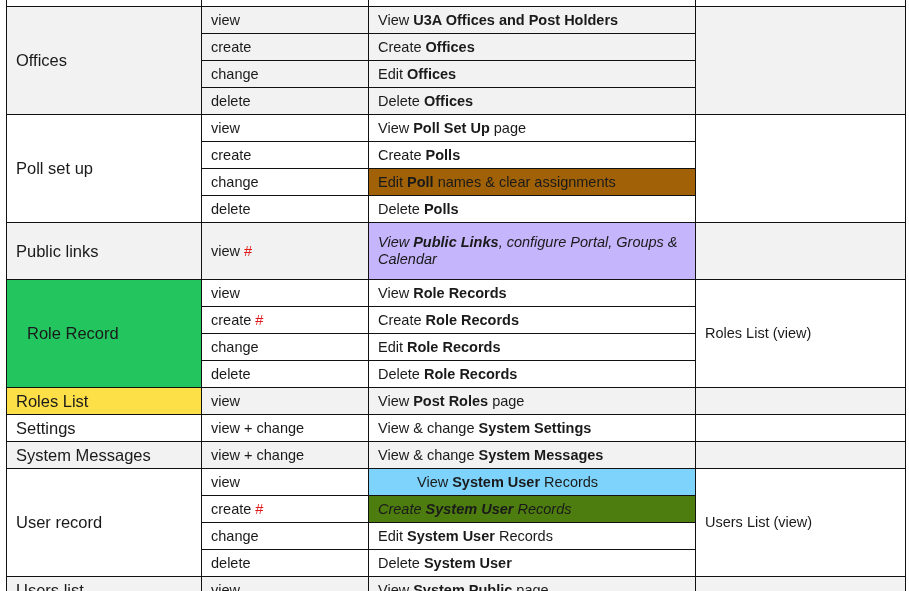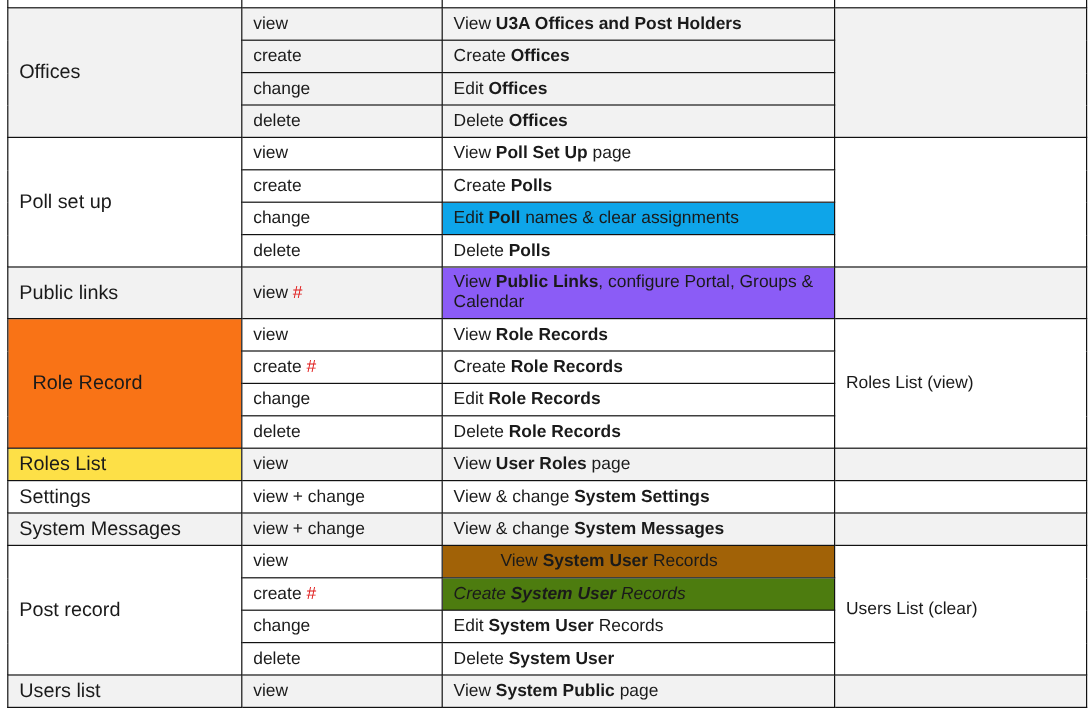--- a/index.html
+++ b/index.html
@@ -54,73 +54,73 @@
         <td style="background: rgb(255, 255, 255);"><span>view</span></td>
         <td style="background: rgb(255, 255, 255);"><span style="white-space: pre-wrap;">View </span><b style="white-space: pre-wrap;">Poll Set Up</b><span style="white-space: pre-wrap;"> page</span></td>
         <td rowspan="4" style="background: rgb(255, 255, 255);"><span></span></td>
       </tr>
       <tr style="height: 26.9px;">
         <td style="background: rgb(255, 255, 255);"><span>create</span></td>
         <td style="background: rgb(255, 255, 255);"><span style="white-space: pre-wrap;">Create </span><b style="white-space: pre-wrap;">Polls</b><span style="white-space: pre-wrap;"></span></td>
       </tr>
       <tr style="height: 26.9px;">
         <td style="background: rgb(255, 255, 255);"><span>change</span></td>
-        <td style="background: #0ea5e9;"><span style="white-space: pre-wrap;">Edit </span><b style="white-space: pre-wrap;">Poll</b><span style="white-space: pre-wrap;"> names &amp; clear assignments</span></td>
+        <td style="background: #a16207;"><span style="white-space: pre-wrap;">Edit </span><b style="white-space: pre-wrap;">Poll</b><span style="white-space: pre-wrap;"> names &amp; clear assignments</span></td>
       </tr>
       <tr style="height: 26.9px;">
         <td style="background: rgb(255, 255, 255);"><span>delete</span></td>
         <td style="background: rgb(255, 255, 255);"><span style="white-space: pre-wrap;">Delete </span><b style="white-space: pre-wrap;">Polls</b><span style="white-space: pre-wrap;"></span></td>
       </tr>
-      <tr style="height: 43px;">
+      <tr style="height: 57px;">
         <td class="area" rowspan="1" style="background: rgb(242, 242, 242);"><span>Public links</span></td>
         <td style="background: rgb(242, 242, 242);"><span>view</span> <span class="hash">#</span></td>
-        <td style="background: #8b5cf6;"><span style="white-space: pre-wrap;">View </span><b style="white-space: pre-wrap;">Public Links</b><span style="white-space: pre-wrap;">, configure Portal, Groups &amp; Calendar</span></td>
+        <td style="background: #c4b5fd; font-style: italic;"><span style="white-space: pre-wrap;">View </span><b style="white-space: pre-wrap;">Public Links</b><span style="white-space: pre-wrap;">, configure Portal, Groups &amp; Calendar</span></td>
         <td rowspan="1" style="background: rgb(242, 242, 242);"><span></span></td>
       </tr>
       <tr style="height: 26.9px;">
-        <td class="area" rowspan="4" style="background: #f97316; padding-left: 20px;"><span>Role Record</span></td>
+        <td class="area" rowspan="4" style="background: #22c55e; padding-left: 20px;"><span>Role Record</span></td>
         <td style="background: rgb(255, 255, 255);"><span>view</span></td>
         <td style="background: rgb(255, 255, 255);"><span style="white-space: pre-wrap;">View </span><b style="white-space: pre-wrap;">Role Records</b><span style="white-space: pre-wrap;"></span></td>
         <td rowspan="4" style="background: rgb(255, 255, 255);"><span>Roles List (view)</span></td>
       </tr>
       <tr style="height: 26.9px;">
         <td style="background: rgb(255, 255, 255);"><span>create</span> <span class="hash">#</span></td>
         <td style="background: rgb(255, 255, 255);"><span style="white-space: pre-wrap;">Create </span><b style="white-space: pre-wrap;">Role Records</b><span style="white-space: pre-wrap;"></span></td>
       </tr>
       <tr style="height: 26.9px;">
         <td style="background: rgb(255, 255, 255);"><span>change</span></td>
         <td style="background: rgb(255, 255, 255); margin-left: 44px;"><span style="white-space: pre-wrap;">Edit </span><b style="white-space: pre-wrap;">Role Records</b><span style="white-space: pre-wrap;"></span></td>
       </tr>
       <tr style="height: 26.9px;">
         <td style="background: rgb(255, 255, 255);"><span>delete</span></td>
         <td style="background: rgb(255, 255, 255);"><span style="white-space: pre-wrap;">Delete </span><b style="white-space: pre-wrap;">Role Records</b><span style="white-space: pre-wrap;"></span></td>
       </tr>
       <tr style="height: 26.9px;">
         <td class="area" rowspan="1" style="background: #fde047;"><span>Roles List</span></td>
         <td style="background: rgb(242, 242, 242);"><span>view</span></td>
-        <td style="background: rgb(242, 242, 242);"><span style="white-space: pre-wrap;">View </span><b style="white-space: pre-wrap;">User Roles</b><span style="white-space: pre-wrap;"> page</span></td>
+        <td style="background: rgb(242, 242, 242);"><span style="white-space: pre-wrap;">View </span><b style="white-space: pre-wrap;">Post Roles</b><span style="white-space: pre-wrap;"> page</span></td>
         <td rowspan="1" style="background: rgb(242, 242, 242);"><span></span></td>
       </tr>
       <tr style="height: 26.9px;">
         <td class="area" rowspan="1" style="background: rgb(255, 255, 255);"><span>Settings</span></td>
         <td style="background: rgb(255, 255, 255);"><span>view + change</span></td>
         <td style="background: rgb(255, 255, 255);"><span style="white-space: pre-wrap;">View &amp; change </span><b style="white-space: pre-wrap;">System Settings</b><span style="white-space: pre-wrap;"></span></td>
         <td rowspan="1" style="background: rgb(255, 255, 255);"><span></span></td>
       </tr>
       <tr style="height: 26.9px;">
         <td class="area" rowspan="1" style="background: rgb(242, 242, 242);"><span>System Messages</span></td>
         <td style="background: rgb(242, 242, 242);"><span>view + change</span></td>
         <td style="background: rgb(242, 242, 242);"><span style="white-space: pre-wrap;">View &amp; change </span><b style="white-space: pre-wrap;">System Messages</b><span style="white-space: pre-wrap;"></span></td>
         <td rowspan="1" style="background: rgb(242, 242, 242);"><span></span></td>
       </tr>
       <tr style="height: 26.9px;">
-        <td class="area" rowspan="4" style="background: rgb(255, 255, 255);"><span>Post record</span></td>
+        <td class="area" rowspan="4" style="background: rgb(255, 255, 255);"><span>User record</span></td>
         <td style="background: rgb(255, 255, 255);"><span>view</span></td>
-        <td style="background: #a16207; padding-left: 48px;"><span style="white-space: pre-wrap;">View </span><b style="white-space: pre-wrap;">System User</b><span style="white-space: pre-wrap;"> Records</span></td>
-        <td rowspan="4" style="background: rgb(255, 255, 255);"><span>Users List (clear)</span></td>
+        <td style="background: #7dd3fc; padding-left: 48px;"><span style="white-space: pre-wrap;">View </span><b style="white-space: pre-wrap;">System User</b><span style="white-space: pre-wrap;"> Records</span></td>
+        <td rowspan="4" style="background: rgb(255, 255, 255);"><span>Users List (view)</span></td>
       </tr>
       <tr style="height: 26.9px;">
         <td style="background: rgb(255, 255, 255);"><span>create</span> <span class="hash">#</span></td>
         <td style="background: #4d7c0f; font-style: italic;"><span style="white-space: pre-wrap;">Create </span><b style="white-space: pre-wrap;">System User</b><span style="white-space: pre-wrap;"> Records</span></td>
       </tr>
       <tr style="height: 26.9px;">
         <td style="background: rgb(255, 255, 255);"><span>change</span></td>
         <td style="background: rgb(255, 255, 255);"><span style="white-space: pre-wrap;">Edit </span><b style="white-space: pre-wrap;">System User</b><span style="white-space: pre-wrap;"> Records</span></td>
       </tr>
       <tr style="height: 26.9px;">

